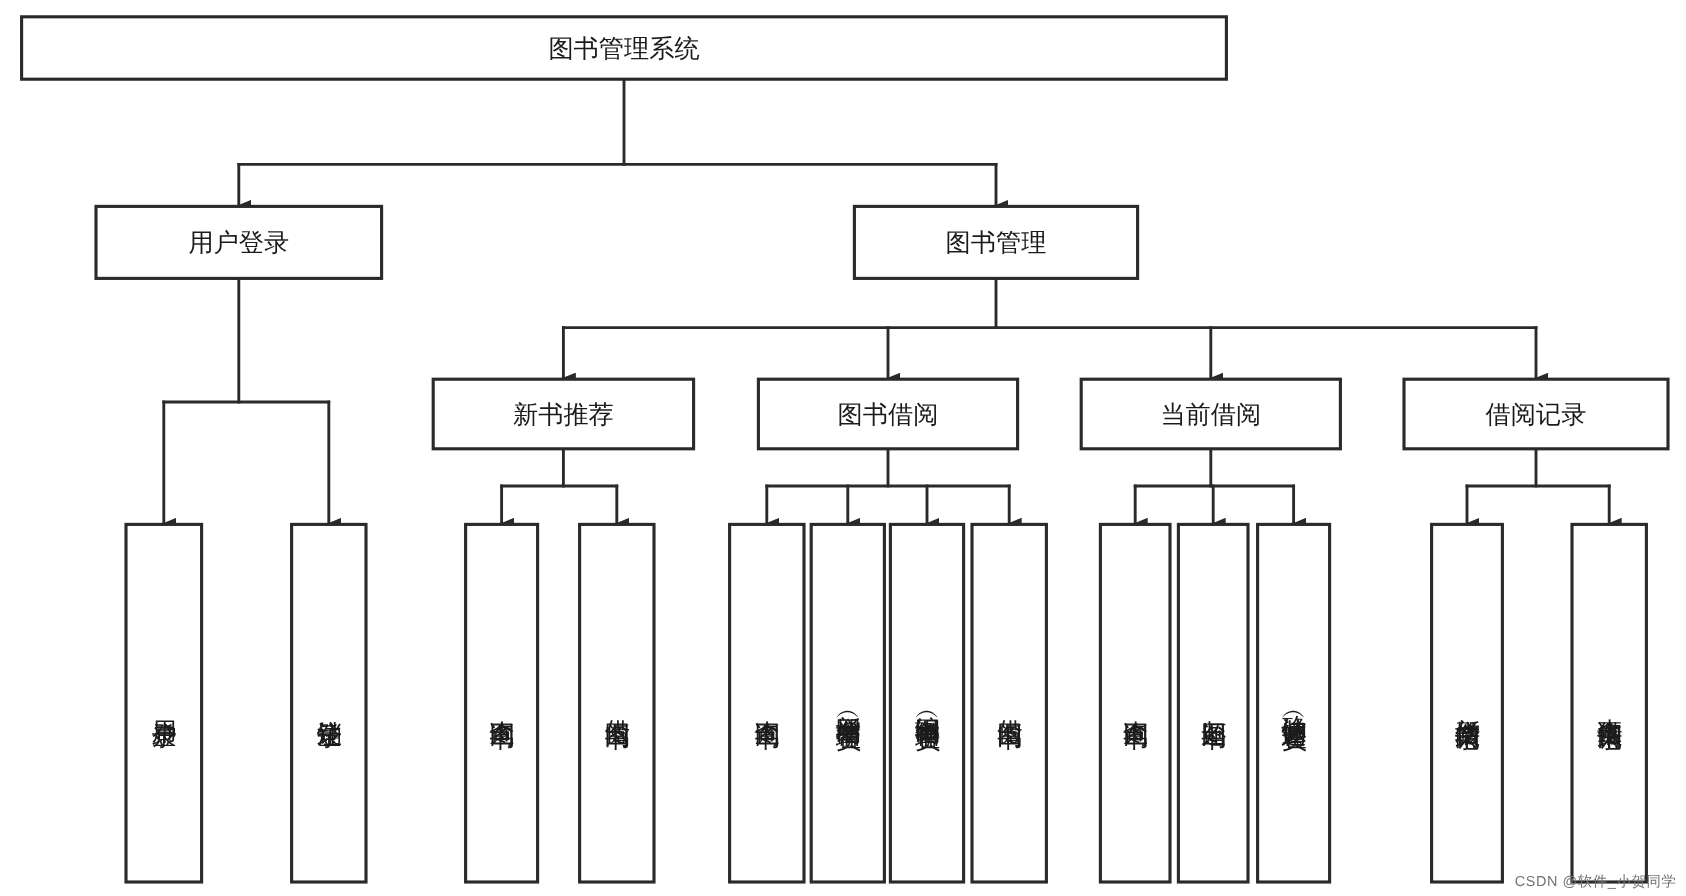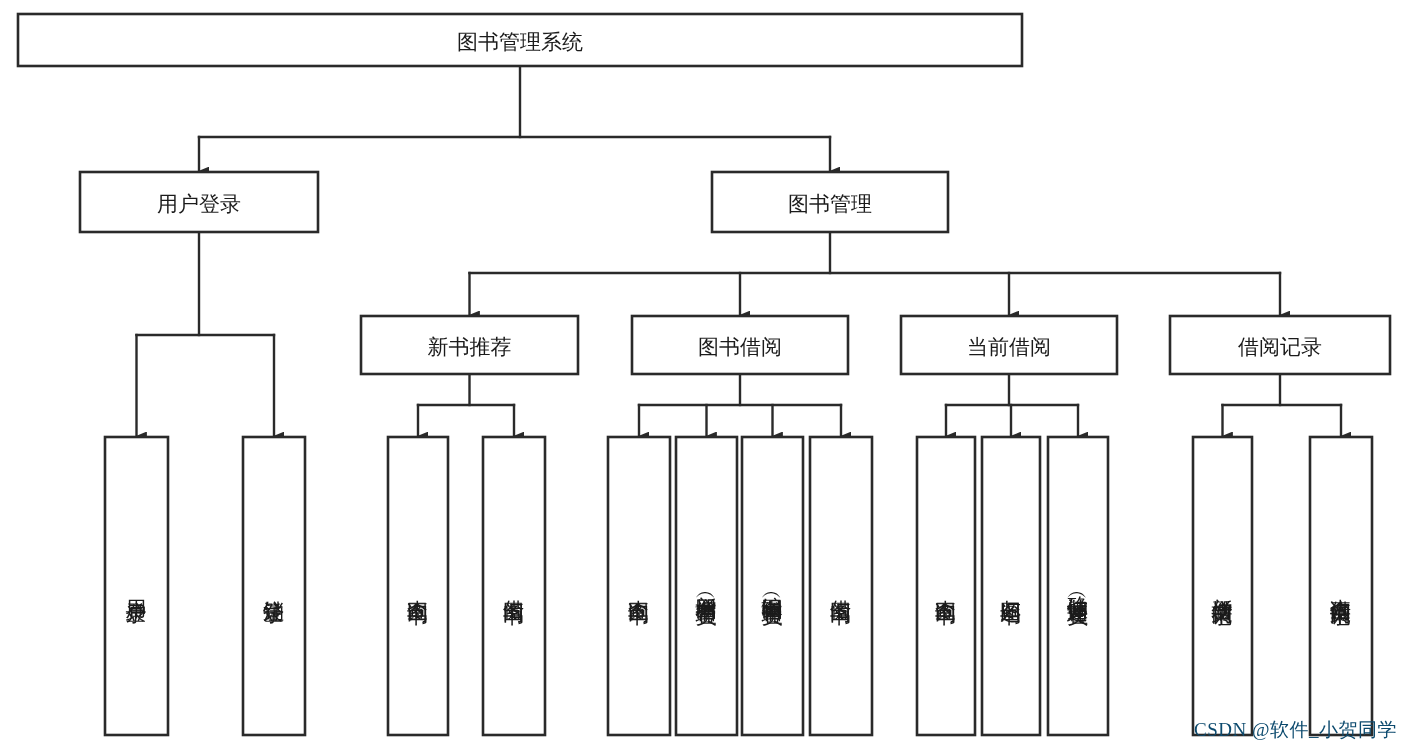--- a/index.html
+++ b/index.html
@@ -58,23 +58,23 @@
   .node-label.vertical {
     font-size: 21px;
     writing-mode: vertical-rl;
     text-orientation: upright;
     letter-spacing: 1.5px;
   }
   .watermark-text {
     position: absolute;
     right: 8px;
     bottom: 4px;
-    font-family: Liberation Serif, serif;
-    font-size: 19px;
-    color: #0c4a6e;
+    font-family: Liberation Sans, sans-serif;
+    font-size: 12px;
+    color: #737373;
     letter-spacing: 0.5px;
     user-select: none;
     pointer-events: none;
   }
 </style>
 </head>
 <body>
 
 <div id="diagram-root">
 

